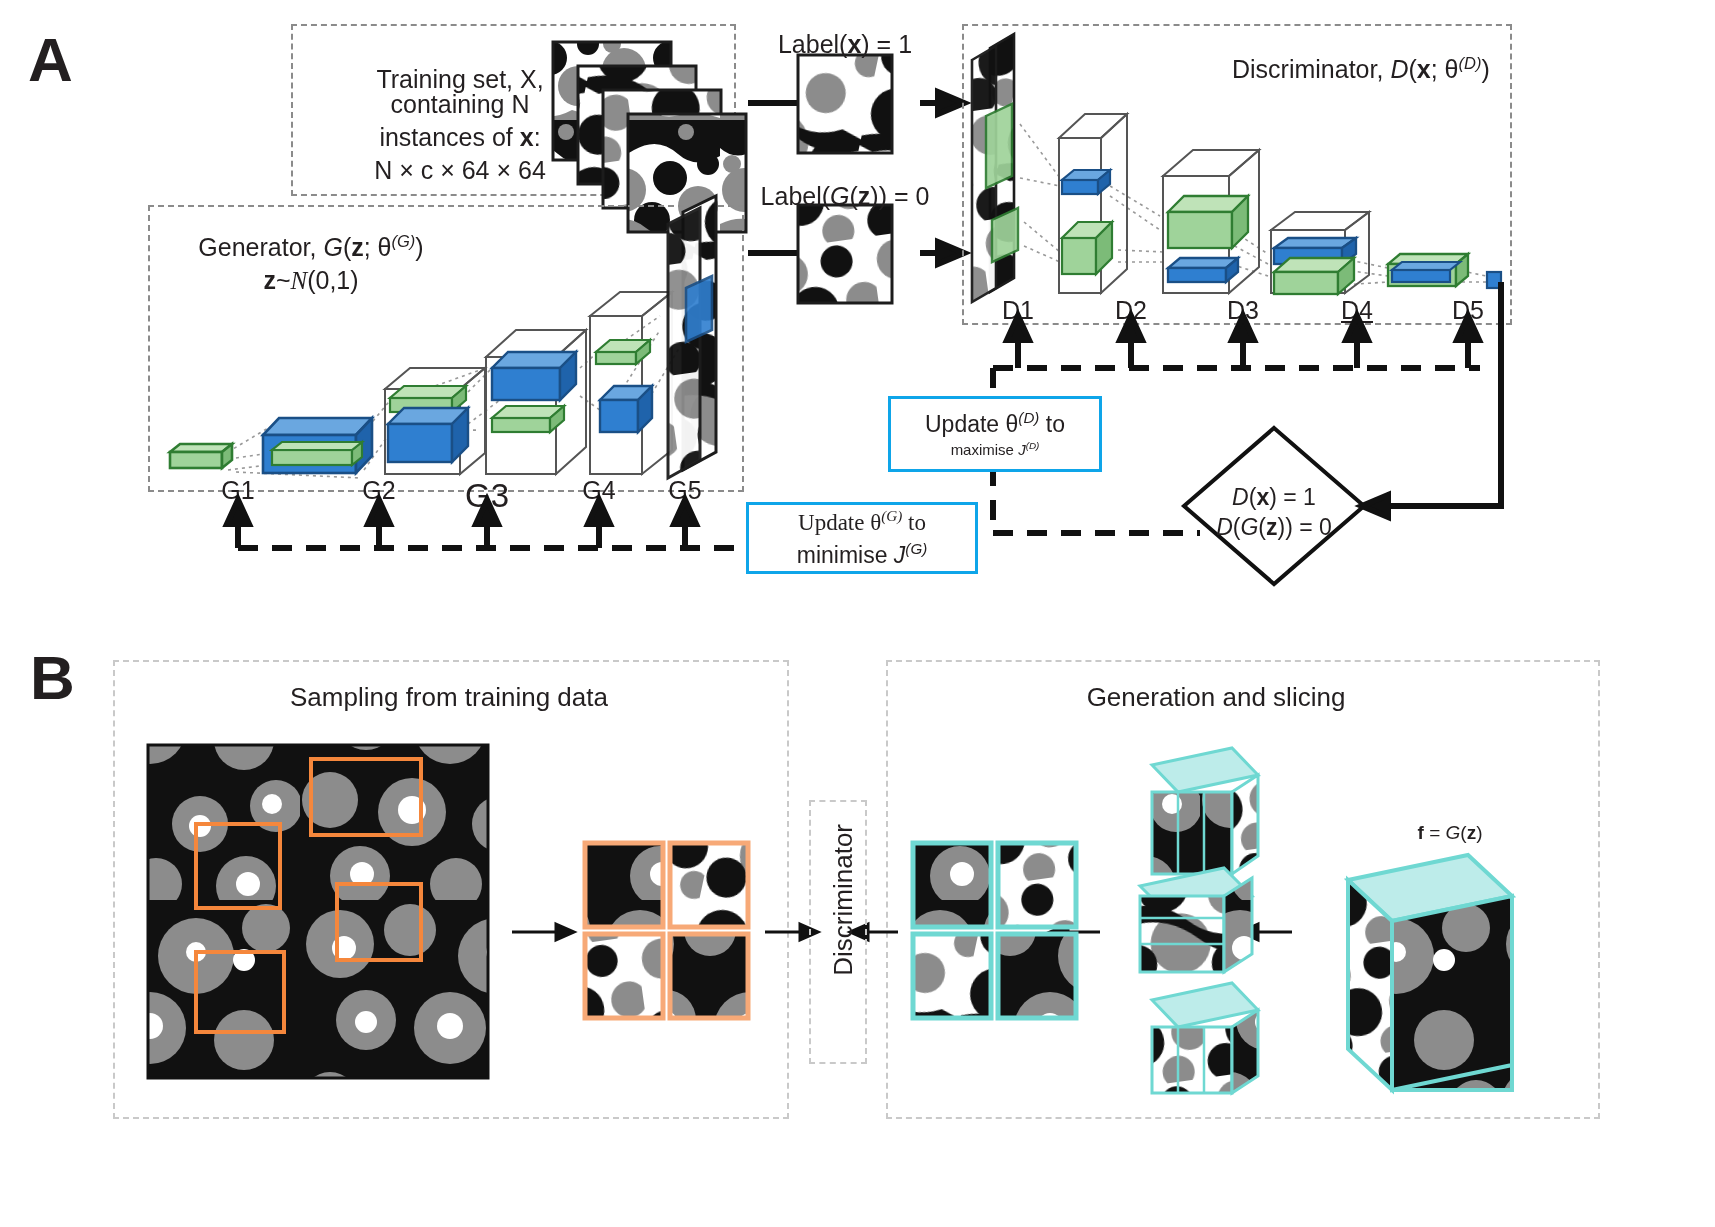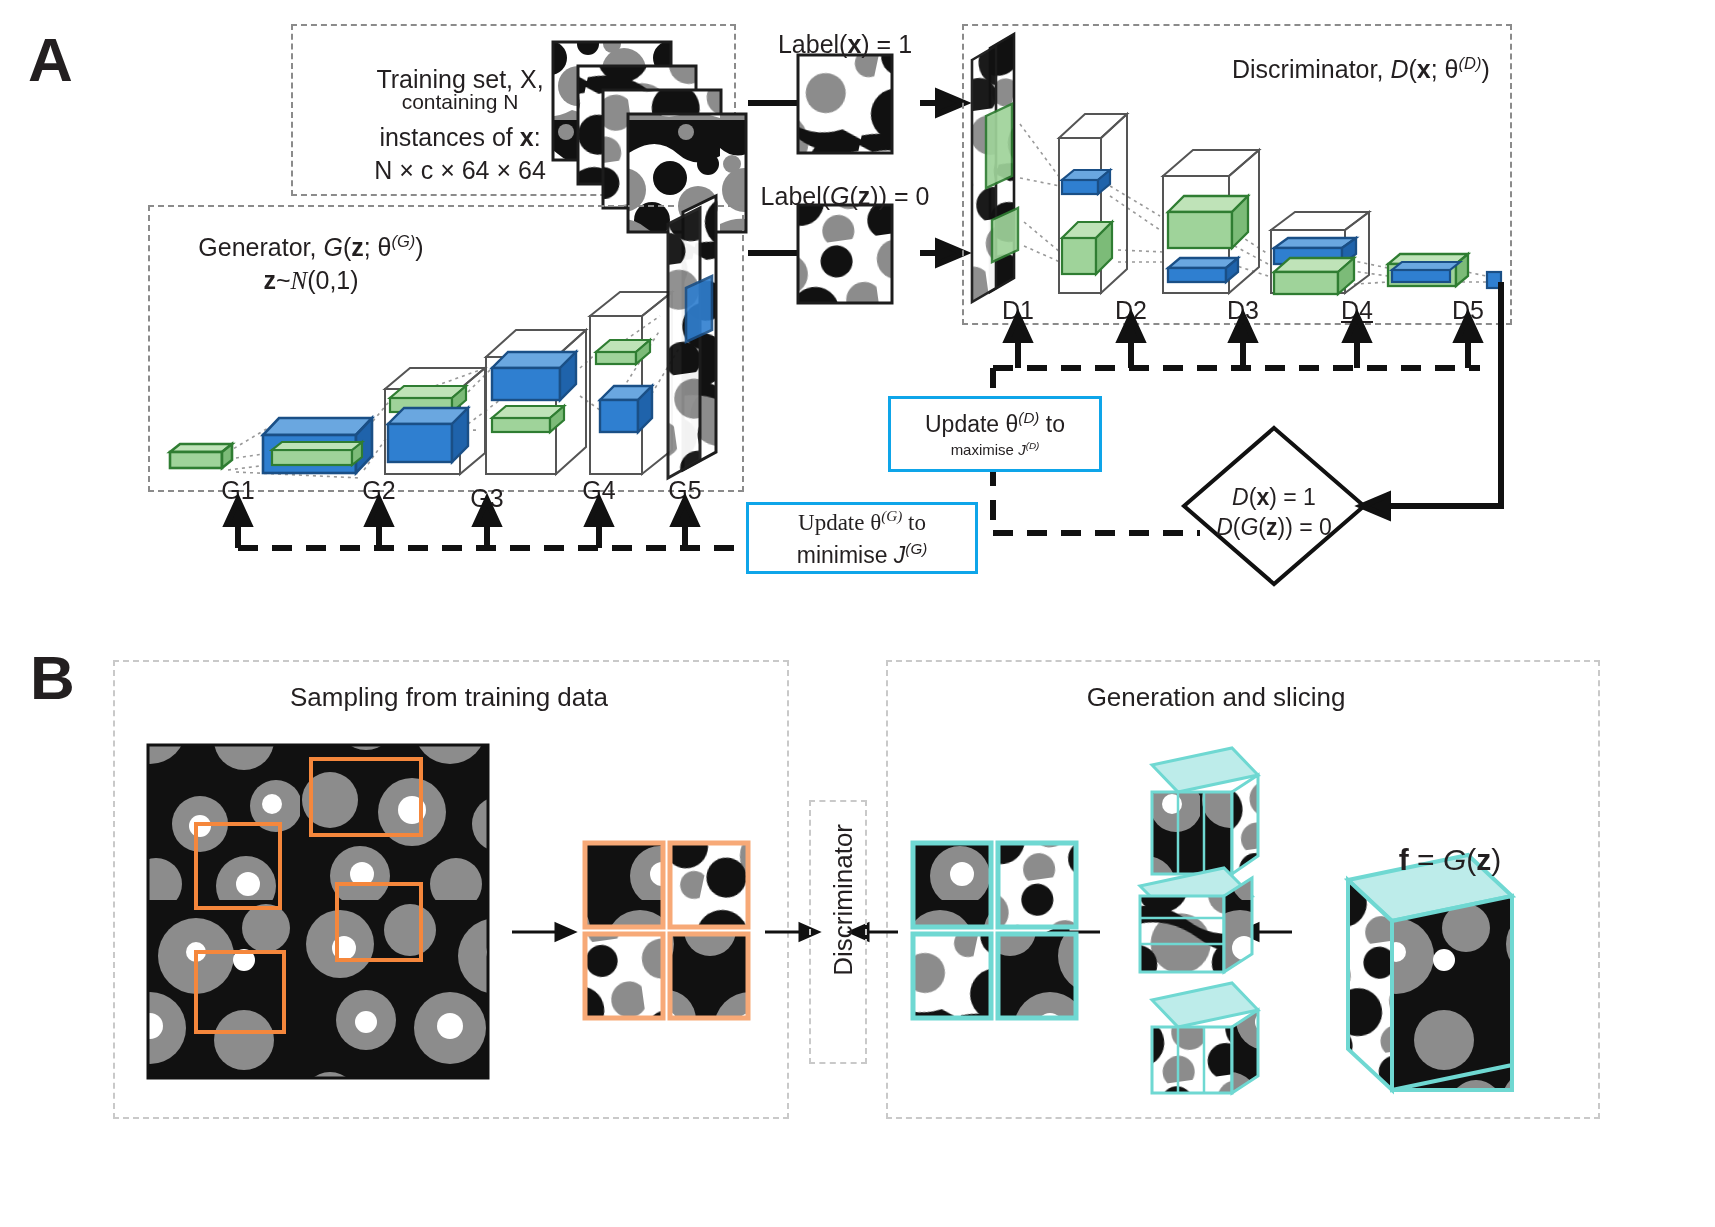--- a/index.html
+++ b/index.html
@@ -19,21 +19,21 @@
   .vert{writing-mode:vertical-rl;transform:rotate(180deg);}
 </style>
 </head>
 <body>
 
 <div class="txt panel-letter" style="left:28px;top:18px;">A</div>
 
 <div class="dashbox" style="left:291px;top:24px;width:441px;height:168px;"></div>
 
 <div class="txt c" style="left:460px;top:55px;font-size:25px;margin-top:8px;">Training set, X,</div>
-<div class="txt c" style="left:460px;top:88px;font-size:21px;">containing N</div>
+<div class="txt c" style="left:460px;top:88px;font-size:25px;">containing N</div>
 <div class="txt c" style="left:460px;top:121px;font-size:25px;">instances of <b>x</b>:</div>
 <div class="txt c" style="left:460px;top:154px;font-size:25px;">N × c × 64 × 64</div>
 
 <svg width="1715" height="1227">
   <defs>
 
     <pattern id="micro" width="120" height="120" patternUnits="userSpaceOnUse">
       <rect width="120" height="120" fill="#ffffff"></rect>
       <path d="M0,0 H120 V36 Q96,50 78,34 Q58,16 34,30 Q16,42 0,28 Z" fill="#111"></path>
       <circle cx="24" cy="70" r="22" fill="#8c8c8c"></circle>
@@ -205,21 +205,21 @@
 
   <g>
     <polygon points="683,212 716,196 716,452 683,470" fill="url(#micro2)" stroke="#1c1c1c" stroke-width="3"></polygon>
     <polygon points="668,224 700,208 700,460 668,478" fill="url(#micro3)" stroke="#1c1c1c" stroke-width="3" opacity="0.95"></polygon>
     <polygon points="686,288 712,276 712,330 686,342" fill="#2f7fd0" stroke="#1a4f86" stroke-width="2.6" opacity="0.9"></polygon>
   </g>
 </svg>
 
 <div class="txt c" style="left:238px;top:474px;font-size:25px;">G1</div>
 <div class="txt c" style="left:379px;top:474px;font-size:25px;">G2</div>
-<div class="txt c" style="left:487px;top:474px;font-size:25px;margin-top:8px;">G3</div>
+<div class="txt c" style="left:487px;top:474px;font-size:33px;">G3</div>
 <div class="txt c" style="left:599px;top:474px;font-size:25px;">G4</div>
 <div class="txt c" style="left:685px;top:474px;font-size:25px;">G5</div>
 
 <svg width="1715" height="1227">
   <g stroke="#999" stroke-width="1.6" stroke-dasharray="3,4" fill="none">
     <line x1="1020" y1="124" x2="1060" y2="178"></line>
       <line x1="1020" y1="178" x2="1060" y2="186"></line>
     <line x1="1024" y1="222" x2="1060" y2="252"></line>
       <line x1="1024" y1="246" x2="1060" y2="262"></line>
     <line x1="1110" y1="186" x2="1160" y2="216"></line>
@@ -446,13 +446,13 @@
     <rect x="1348" y="880" width="164" height="0" fill="none"></rect>
     <polygon points="1348,880 1392,921 1392,1090 1348,1049" fill="url(#micro3)" stroke="#6fd8d2" stroke-width="4"></polygon>
     <rect x="1392" y="921" width="120" height="169" fill="url(#microB)" stroke="#6fd8d2" stroke-width="4"></rect>
     <polygon points="1512,896 1512,1065 1392,1090 1392,921" fill="url(#microB)" stroke="#6fd8d2" stroke-width="4"></polygon>
   </g>
 </svg>
 
 <div class="dashbox light" style="left:809px;top:800px;width:54px;height:260px;"></div>
 <div class="txt vert" style="left:826px;top:824px;font-size:26px;">Discriminator</div>
 
-<div class="txt c" style="left:1450px;top:840px;font-size:30px;"><b>f</b> = <i>G</i>(<b>z</b>)</div>
+<div class="txt c" style="left:1450px;top:820px;font-size:19px;"><b>f</b> = <i>G</i>(<b>z</b>)</div>
 
 </body></html>

